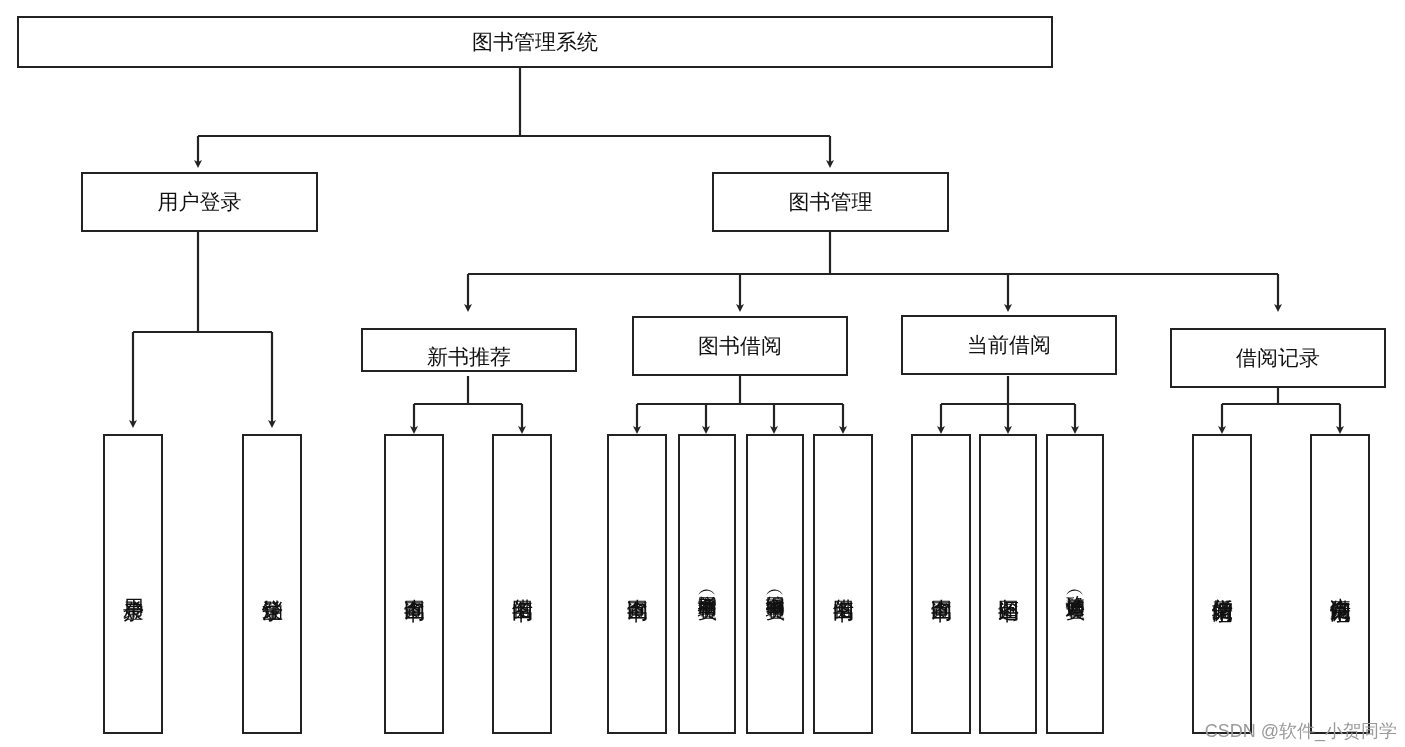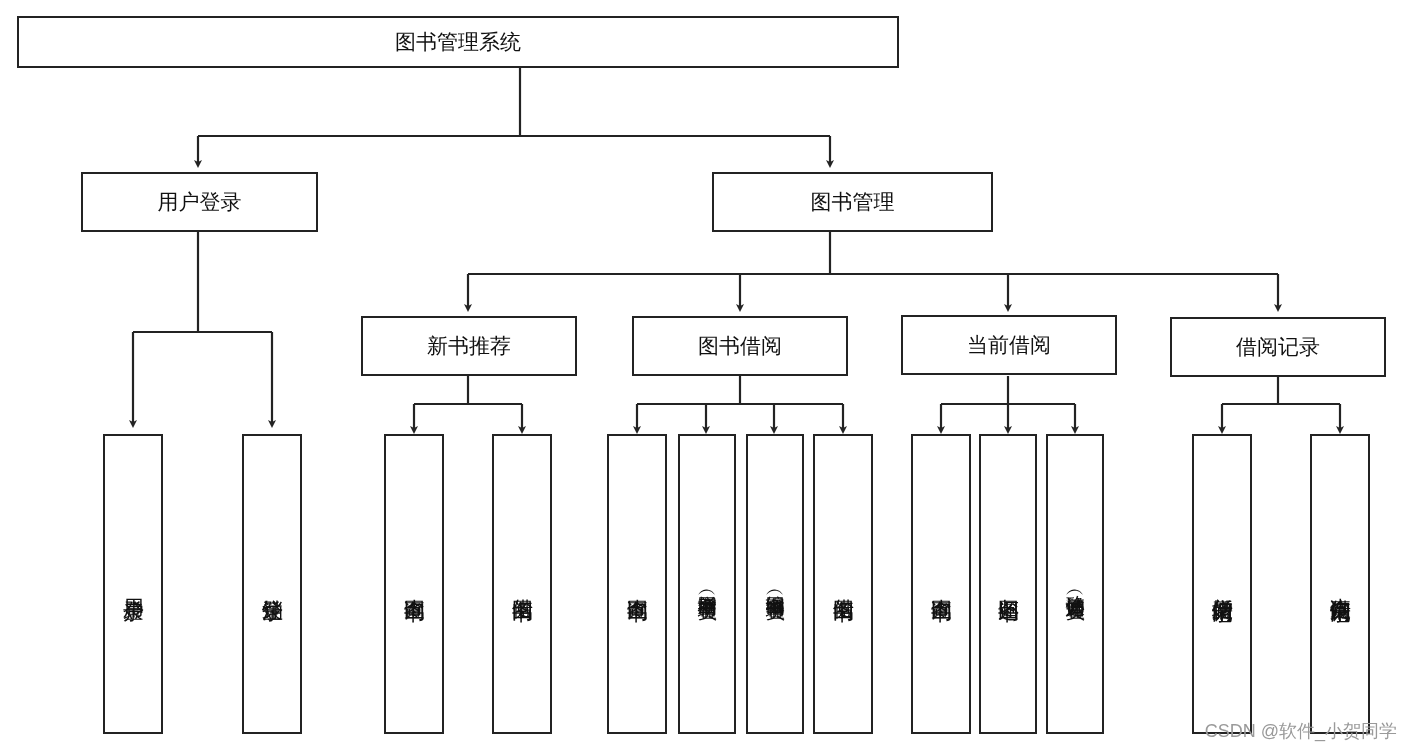--- a/index.html
+++ b/index.html
@@ -108,45 +108,45 @@
       <path d="M1008,404 L1008,430" marker-end="url(#arrow)"></path>
       <path d="M1075,404 L1075,430" marker-end="url(#arrow)"></path>
 
       <path d="M1278,376 L1278,404"></path>
       <path d="M1222,404 L1340,404"></path>
       <path d="M1222,404 L1222,430" marker-end="url(#arrow)"></path>
       <path d="M1340,404 L1340,430" marker-end="url(#arrow)"></path>
     </g>
   </svg>
 
-  <div class="node horiz" style="left:17px; top:16px; width:882px; height:52px;">
+  <div class="node horiz" style="left:17px; top:16px; width:1036px; height:52px;">
     <span>图书管理系统</span>
   </div>
 
   <div class="node horiz" style="left:81px; top:172px; width:237px; height:60px;">
     <span>用户登录</span>
   </div>
 
-  <div class="node horiz" style="left:712px; top:172px; width:281px; height:60px;">
+  <div class="node horiz" style="left:712px; top:172px; width:237px; height:60px;">
     <span>图书管理</span>
   </div>
 
-  <div class="node horiz" style="left:361px; top:316px; width:216px; height:60px;">
+  <div class="node horiz" style="left:361px; top:328px; width:216px; height:44px;align-items:flex-end;">
     <span>新书推荐</span>
   </div>
 
   <div class="node horiz" style="left:632px; top:316px; width:216px; height:60px;justify-content:center;">
     <span>图书借阅</span>
   </div>
 
   <div class="node horiz" style="left:901px; top:307px; width:216px; height:60px;margin-top:8px;">
     <span>当前借阅</span>
   </div>
 
-  <div class="node horiz" style="left:1170px; top:317px; width:216px; height:60px;">
+  <div class="node horiz" style="left:1170px; top:328px; width:216px; height:60px;">
     <span>借阅记录</span>
   </div>
 
   <div class="node vert" style="left:103px; top:434px; width:60px; height:300px;">
     <span>用户登录</span>
   </div>
 
   <div class="node vert" style="left:242px; top:434px; width:60px; height:300px;">
     <span>注销登录</span>
   </div>

